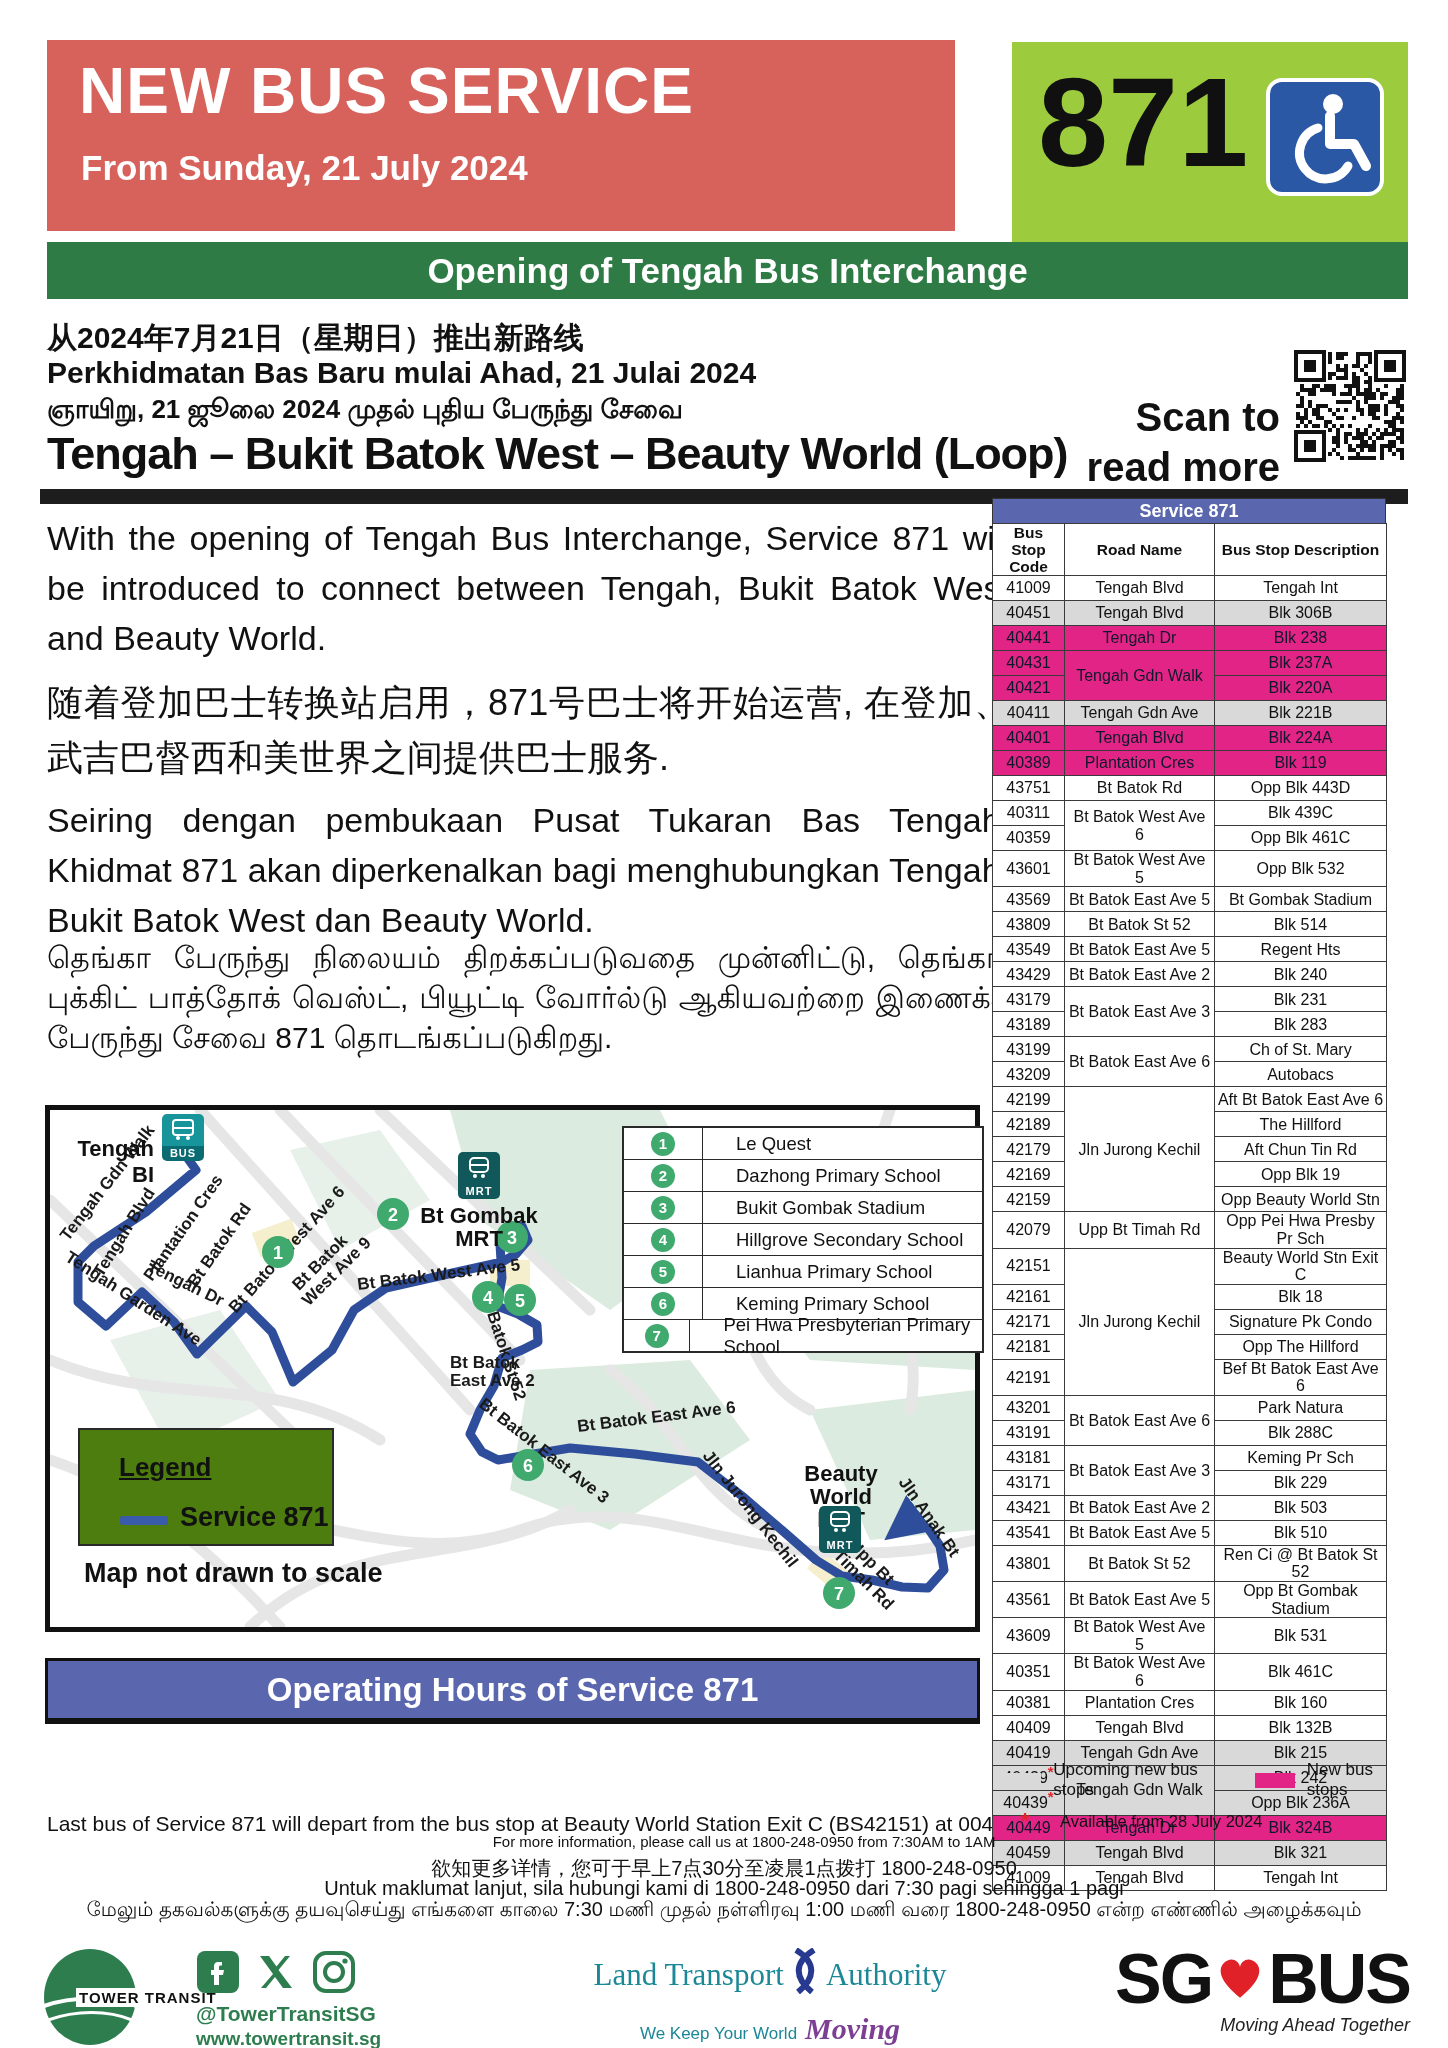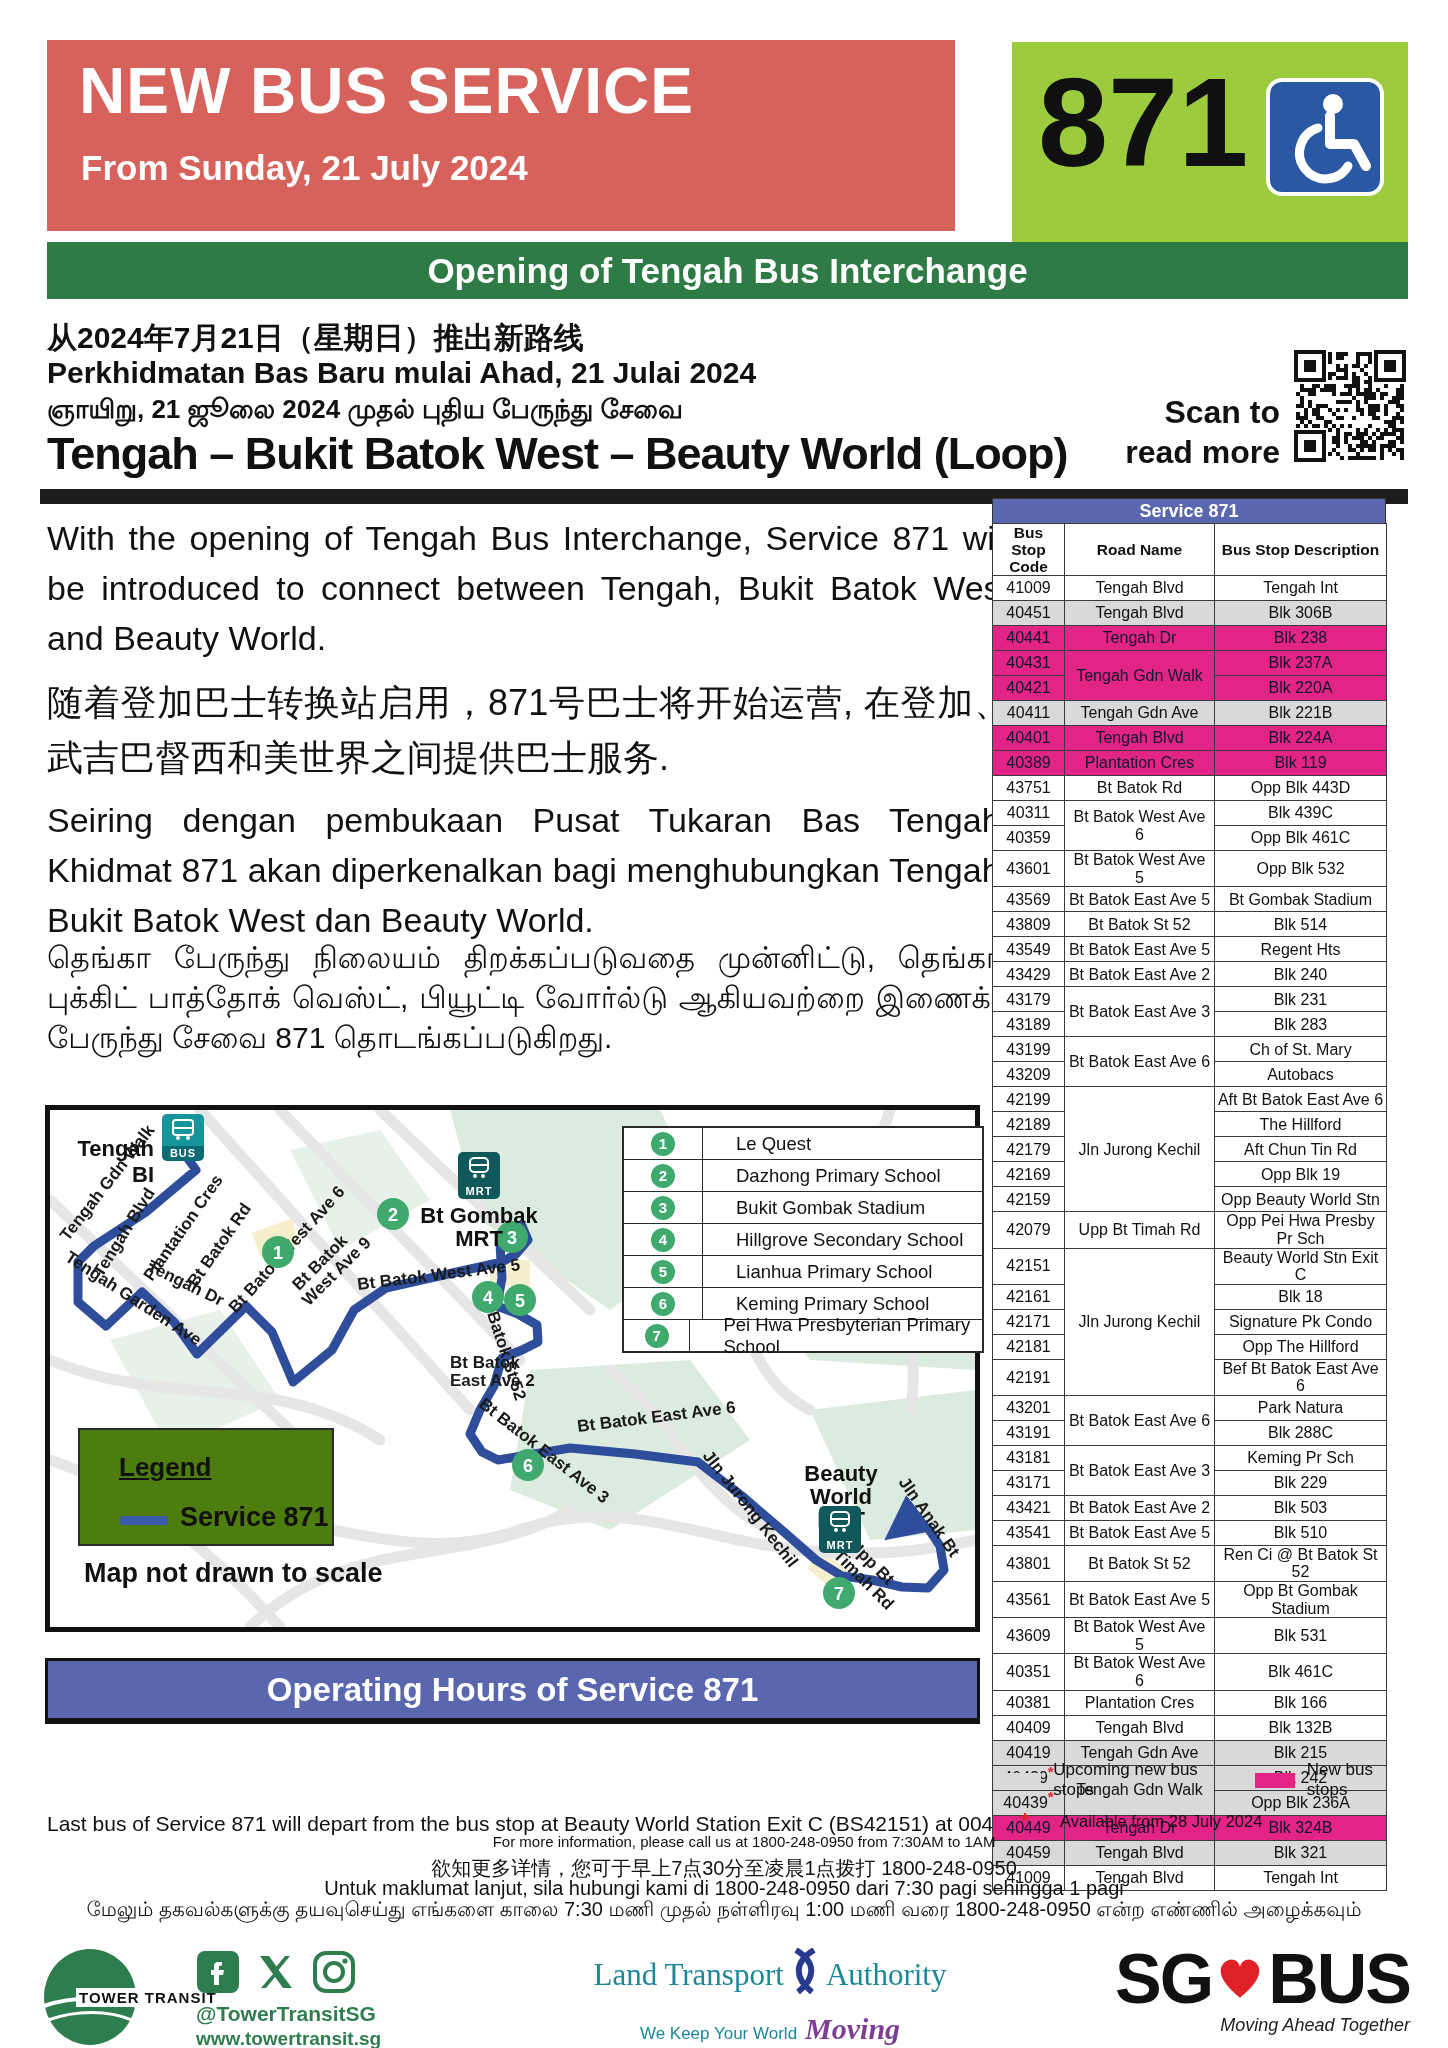--- a/index.html
+++ b/index.html
@@ -15,21 +15,21 @@
   .svc-num{position:absolute;left:26px;top:18px;font-size:126px;font-weight:bold;color:#101010;line-height:1;}
   .wheelchair{position:absolute;right:24px;top:36px;width:118px;height:118px;background:#2B58A5;border-radius:16px;border:4px solid #fff;box-sizing:border-box;}
   .banner{left:47px;top:242px;width:1361px;height:57px;background:#2E7B45;color:#fff;
           font-size:35px;font-weight:bold;text-align:center;line-height:57px;}
 
   
   .intro-zh{left:47px;top:318px;font-size:30px;font-weight:bold;}
   .intro-ms{left:47px;top:356px;font-size:30px;font-weight:bold;}
   .intro-ta{left:47px;top:394px;font-size:26px;font-weight:bold;}
   .intro-title{left:47px;top:428px;font-size:45px;font-weight:bold;letter-spacing:-1px;}
-  .scan-label{left:1060px;top:392px;width:220px;text-align:right;font-size:32px;font-weight:bold;line-height:1.25;}
+  .scan-label{left:1060px;top:392px;width:220px;text-align:right;font-size:40px;font-weight:bold;line-height:1.25;}
   .qr{left:1292px;top:348px;width:116px;height:116px;}
   .divider{left:40px;top:489px;width:1368px;height:15px;background:#1d1d1d;}
 
   
   .para{left:47px;width:963px;text-align:justify;}
   .p-en{top:514px;font-size:34px;line-height:1.47;}
   .p-zh{top:676px;font-size:36px;line-height:1.52;text-align:justify;}
   .p-ms{top:796px;font-size:34px;line-height:1.47;}
   .p-ta{top:938px;font-size:30px;line-height:1.34;}
 
@@ -803,21 +803,21 @@
           <td>Blk 531</td>
         </tr>
         <tr class="bg-w">
           <td>40351</td>
           <td rowspan="1" class="roadspan-w">Bt Batok West Ave 6</td>
           <td>Blk 461C</td>
         </tr>
         <tr class="bg-w">
           <td>40381</td>
           <td rowspan="1" class="roadspan-w">Plantation Cres</td>
-          <td>Blk 166</td>
+          <td>Blk 160</td>
         </tr>
         <tr class="bg-w">
           <td>40409</td>
           <td rowspan="1" class="roadspan-w">Tengah Blvd</td>
           <td>Blk 132B</td>
         </tr>
         <tr class="bg-g">
           <td>40419</td>
           <td rowspan="1" class="roadspan-g">Tengah Gdn Ave</td>
           <td>Blk 215</td>

